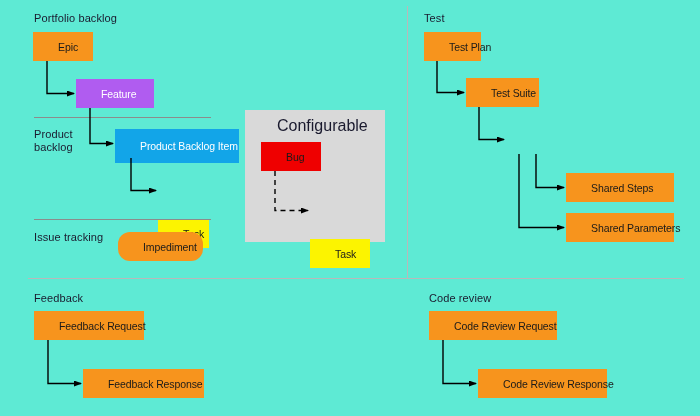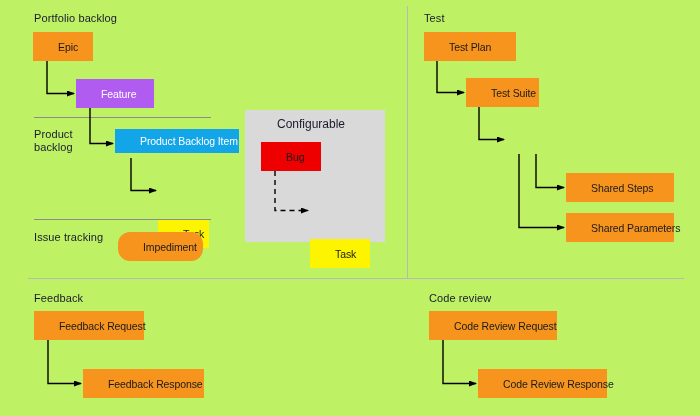--- a/index.html
+++ b/index.html
@@ -7,21 +7,21 @@
     padding: 0;
     background: #ffffff;
   }
   body {
     font-family: "Liberation Sans", sans-serif;
   }
   #canvas {
     position: relative;
     width: 700px;
     height: 416px;
-    background: #bef264;
+    background: #5eead4;
     overflow: hidden;
     text-decoration: underline;
   }
   
   .divider-v {
     position: absolute;
     width: 1px;
     background: #b9b9b9;
   }
   .divider-h {
@@ -44,21 +44,21 @@
     white-space: pre-line;
     letter-spacing: 0.1px;
   }
   
   .panel {
     position: absolute;
     background: #d9d9d9;
   }
   .panel-title {
     position: absolute;
-    font-size: 12px;
+    font-size: 16px;
     color: #1a1a2e;
   }
   
   .box {
     position: absolute;
     display: flex;
     align-items: center;
     box-sizing: border-box;
     padding-left: 25px;
     font-size: 10.5px;
@@ -97,21 +97,21 @@
 
   <div class="box purple" style="left:76px; top:79px; width:78px; height:29px;">
     <span>Feature</span>
   </div>
 
   <div class="rule" style="left:34px; top:117px; width:177px;"></div>
 
   <div class="caption" style="left:34px; top:128px;">Product
 backlog</div>
 
-  <div class="box blue" style="left:115px; top:129px; width:124px; height:24px;">
+  <div class="box blue" style="left:115px; top:129px; width:124px; height:34px;">
     <span>Product Backlog Item</span>
   </div>
 
   <div class="box yellow" style="left:158px; top:176px; width:51px; height:29px;">
     <span>Task</span>
   </div>
 
   <div class="rule" style="left:34px; top:219px; width:177px;"></div>
 
   <div class="caption" style="left:34px; top:231px;">Issue tracking</div>
@@ -126,21 +126,21 @@
   <div class="box red" style="left:261px; top:142px; width:60px; height:29px;">
     <span>Bug</span>
   </div>
 
   <div class="box yellow" style="left:310px; top:196px; width:60px; height:29px;">
     <span>Task</span>
   </div>
 
   <div class="caption" style="left:424px; top:12px;">Test</div>
 
-  <div class="box orange" style="left:424px; top:32px; width:92px; height:29px;">
+  <div class="box orange" style="left:424px; top:32px; width:57px; height:29px;">
     <span>Test Plan</span>
   </div>
 
   <div class="box orange" style="left:466px; top:78px; width:73px; height:29px;">
     <span>Test Suite</span>
   </div>
 
 
   <div class="box orange" style="left:566px; top:173px; width:108px; height:29px;">
     <span>Shared Steps</span>

